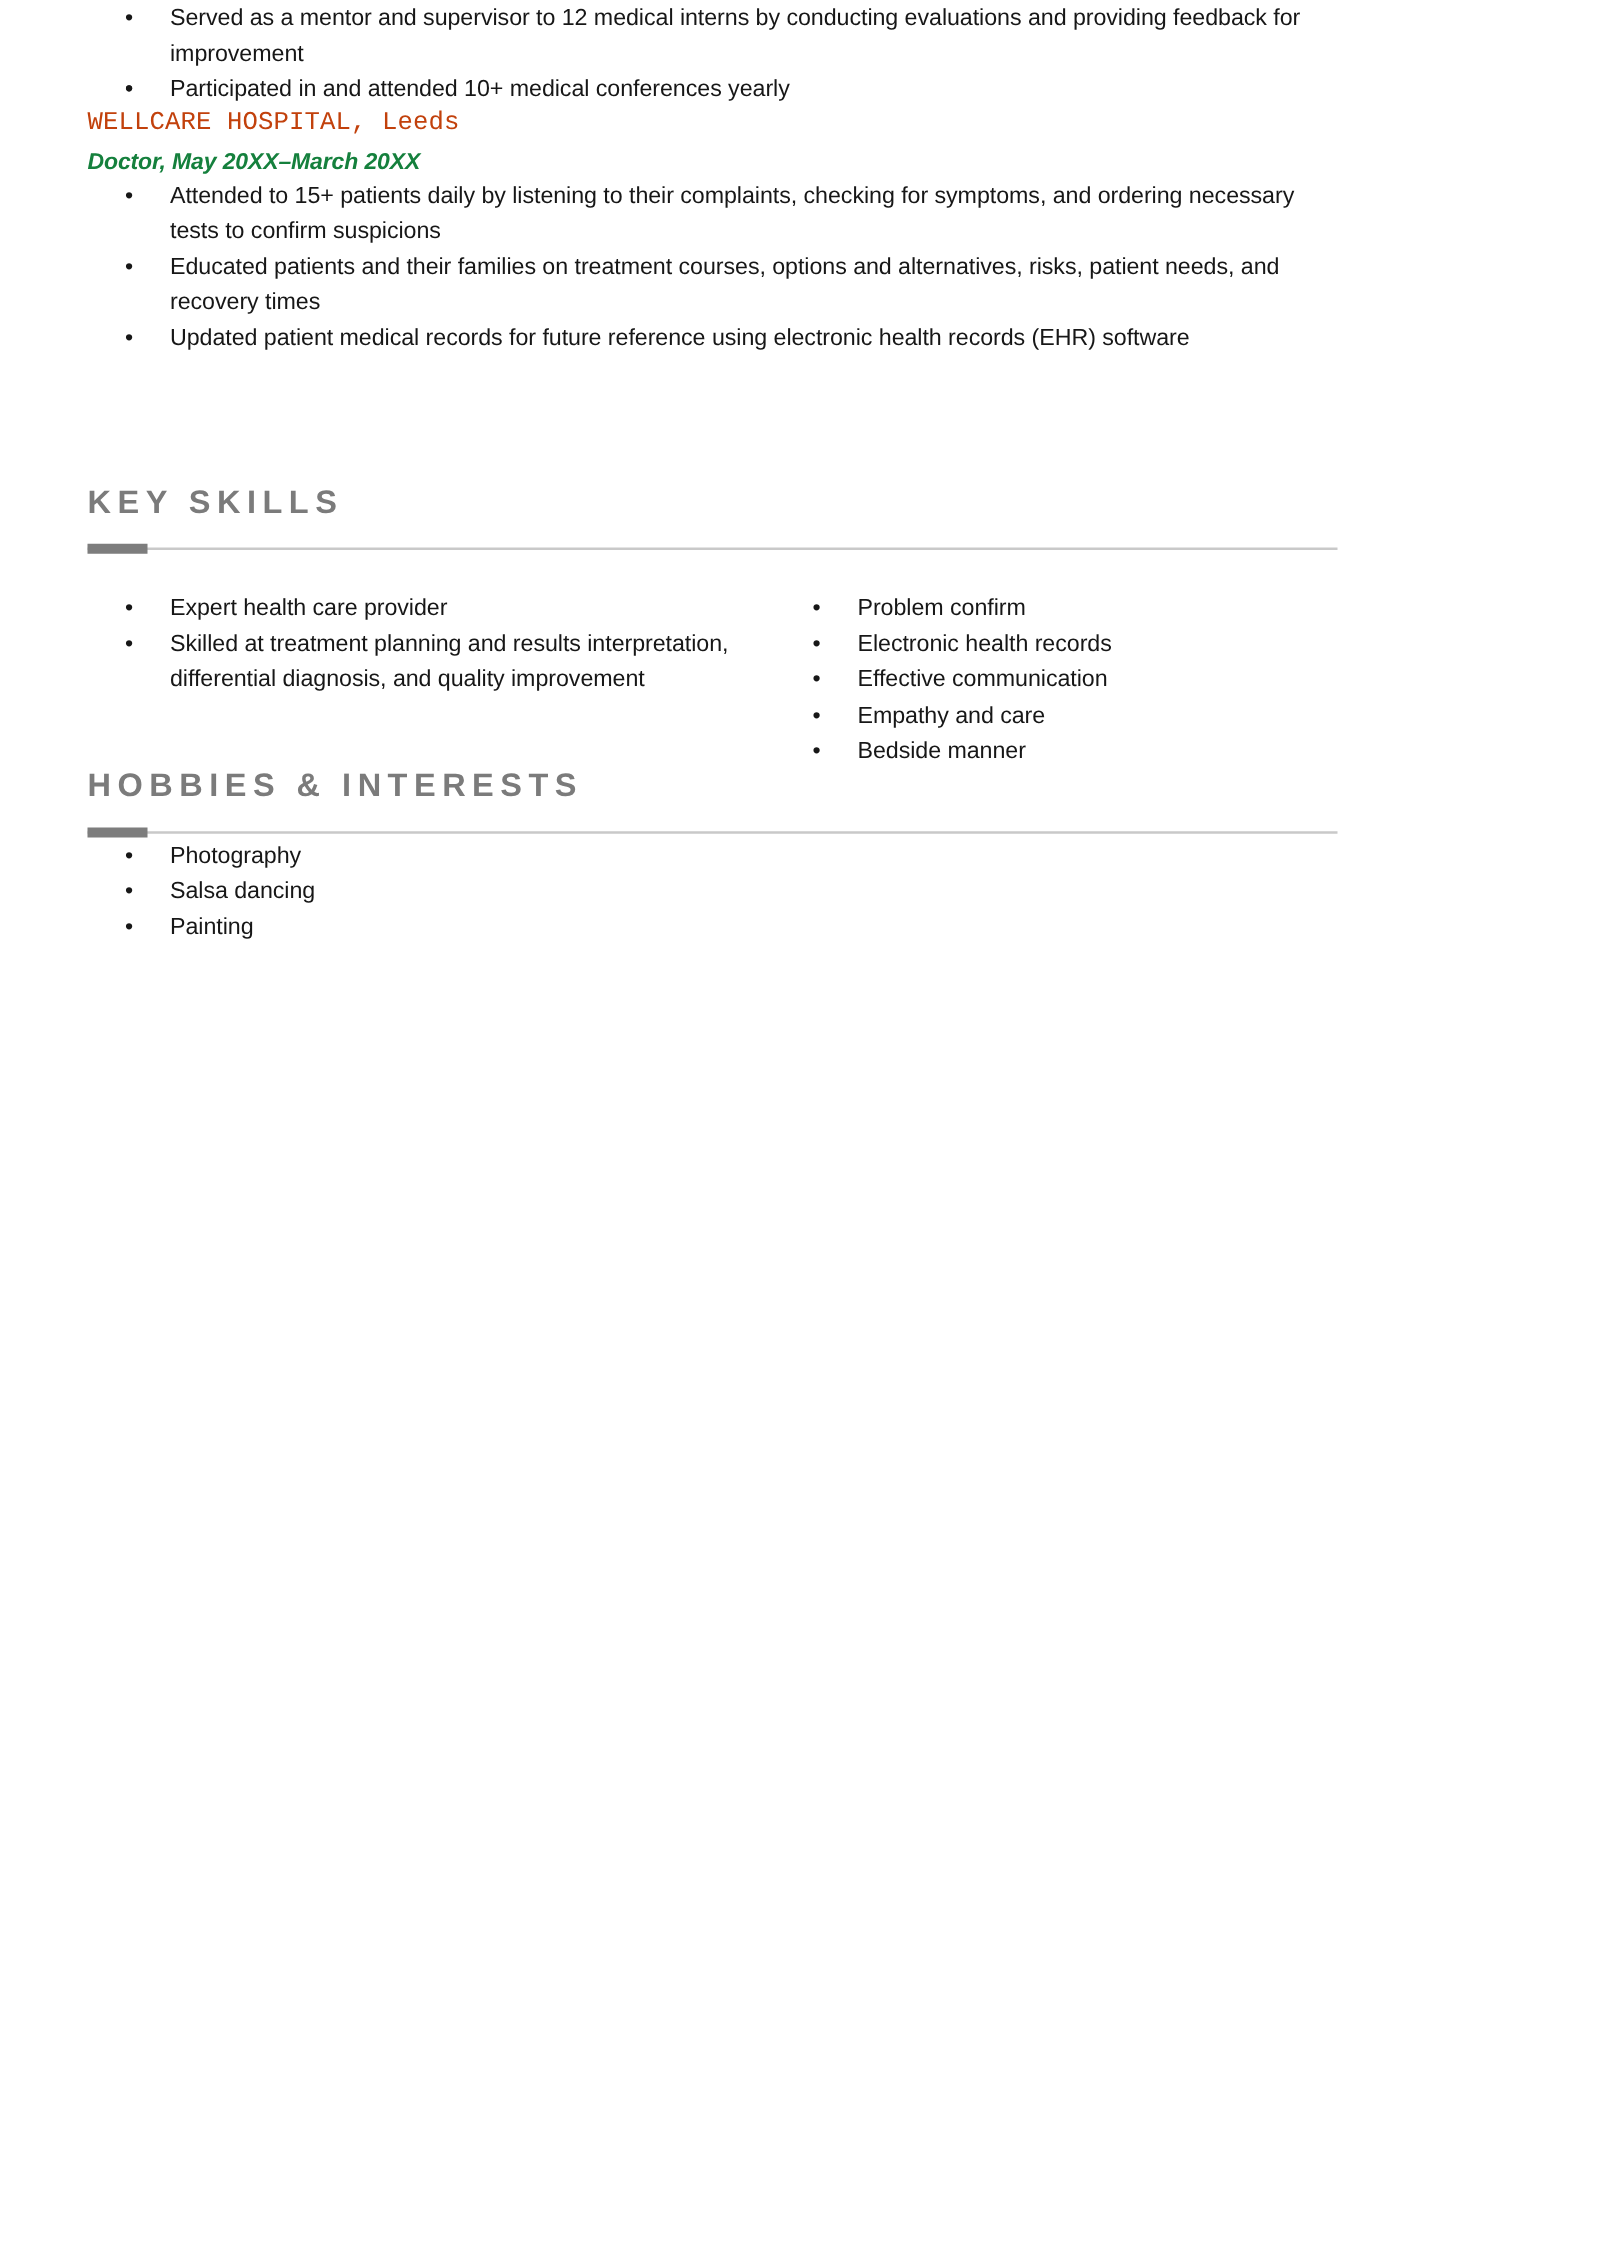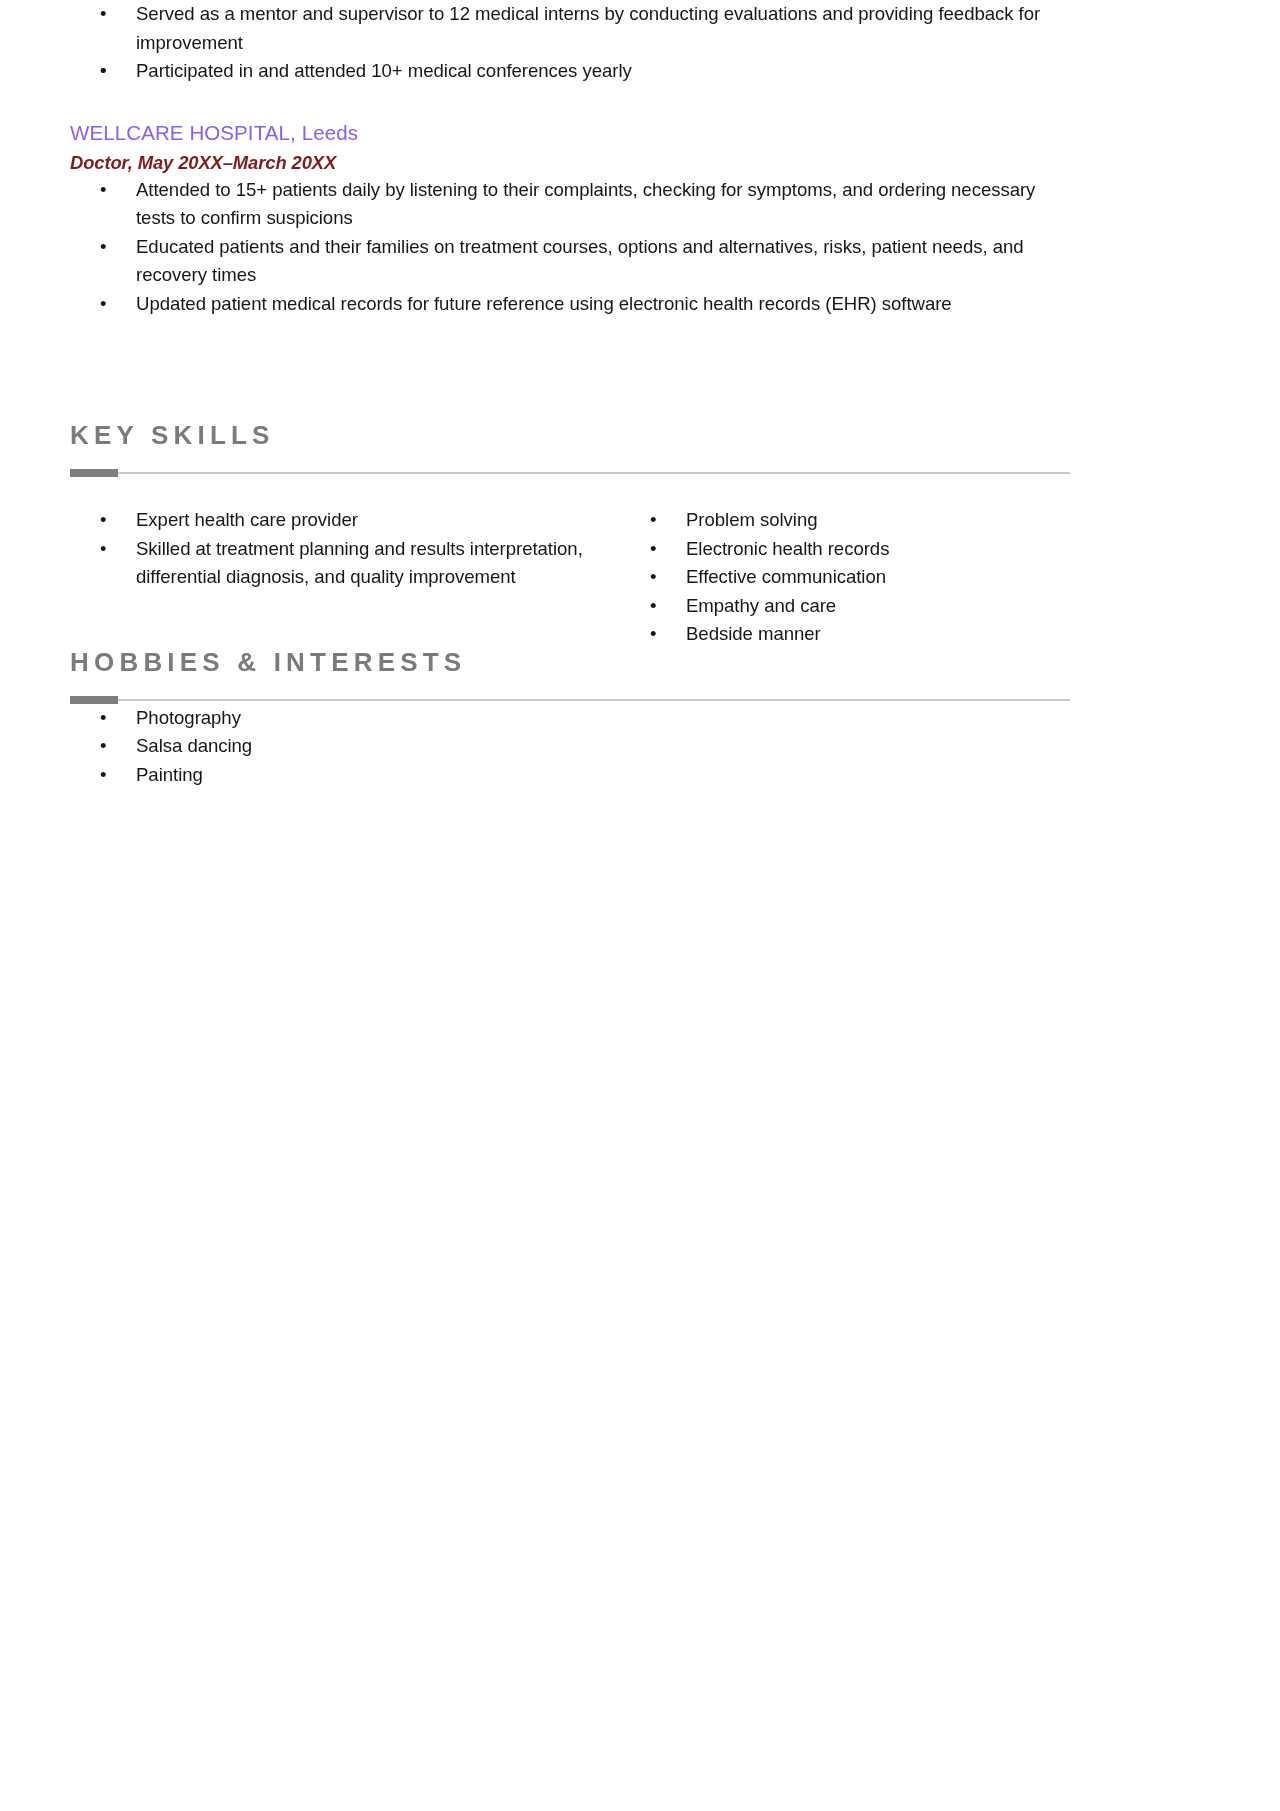--- a/index.html
+++ b/index.html
@@ -64,33 +64,32 @@
   
   .exp-bullets-top {
     padding-top: 88px;
   }
   .exp-bullets-top > li + li {
     margin-top: 0px;
   }
 
   
   .employer {
-    font-family: Liberation Sans, sans-serif;
+    font-family: Liberation Mono, monospace;
     font-size: 20.5px;
     line-height: 26px;
-    color: #8b5cf6;
-    margin-top: 34px;
+    color: #c2410c;
     letter-spacing: 0.1px;
   }
   .role {
     font-size: 18.4px;
     line-height: 26px;
     font-style: italic;
     font-weight: 600;
-    color: #7f1d1d;
+    color: #15803d;
     margin-top: 4px;
     letter-spacing: -0.1px;
   }
 
   .exp-bullets-second {
     margin-top: 20px;
   }
 
   
   .section {
@@ -218,21 +217,21 @@
             <li>
               <span class="dot">•</span>
               <span>Skilled at treatment planning and results interpretation, differential diagnosis, and quality improvement</span>
             </li>
           </ul>
         </div>
         <div class="skills-col-right">
           <ul class="bullets">
             <li>
               <span class="dot">•</span>
-              <span>Problem solving</span>
+              <span>Problem confirm</span>
             </li>
             <li>
               <span class="dot">•</span>
               <span>Electronic health records</span>
             </li>
             <li>
               <span class="dot">•</span>
               <span>Effective communication</span>
             </li>
             <li>

